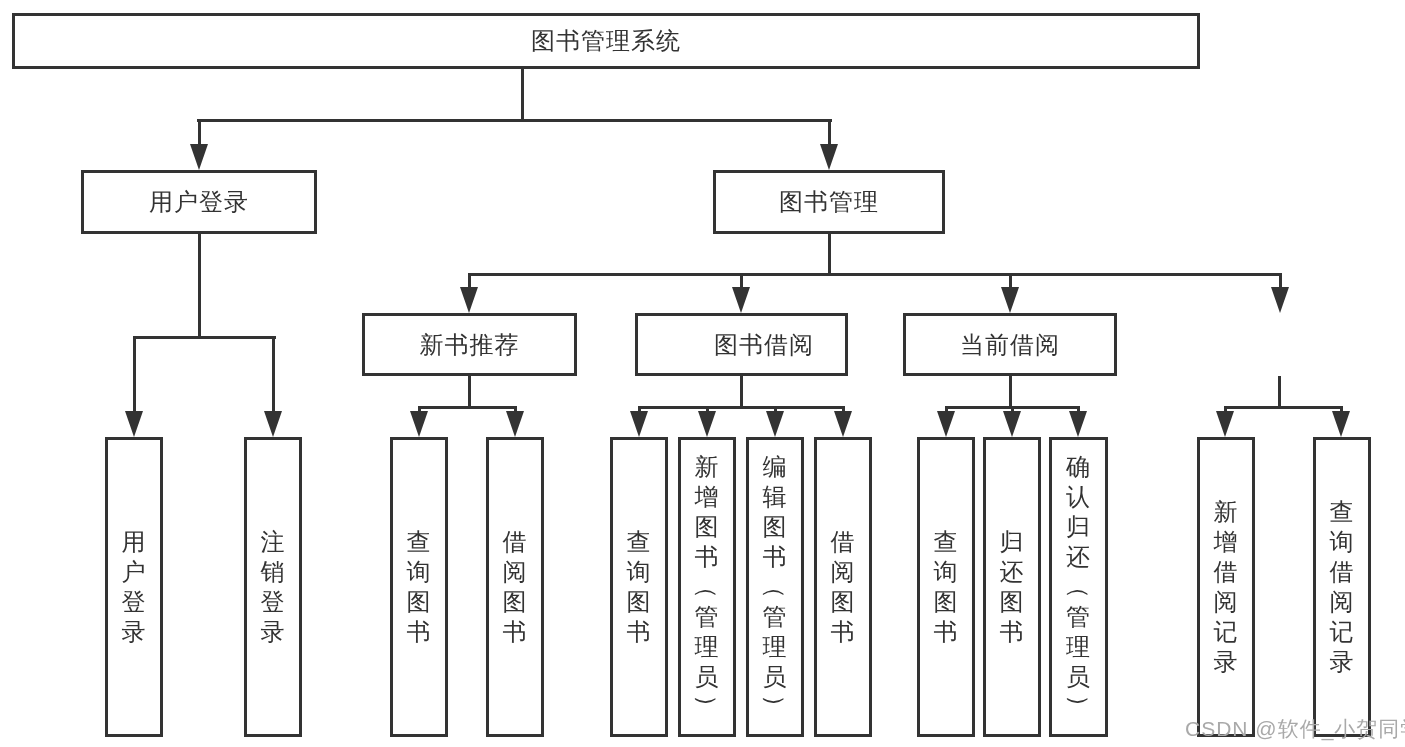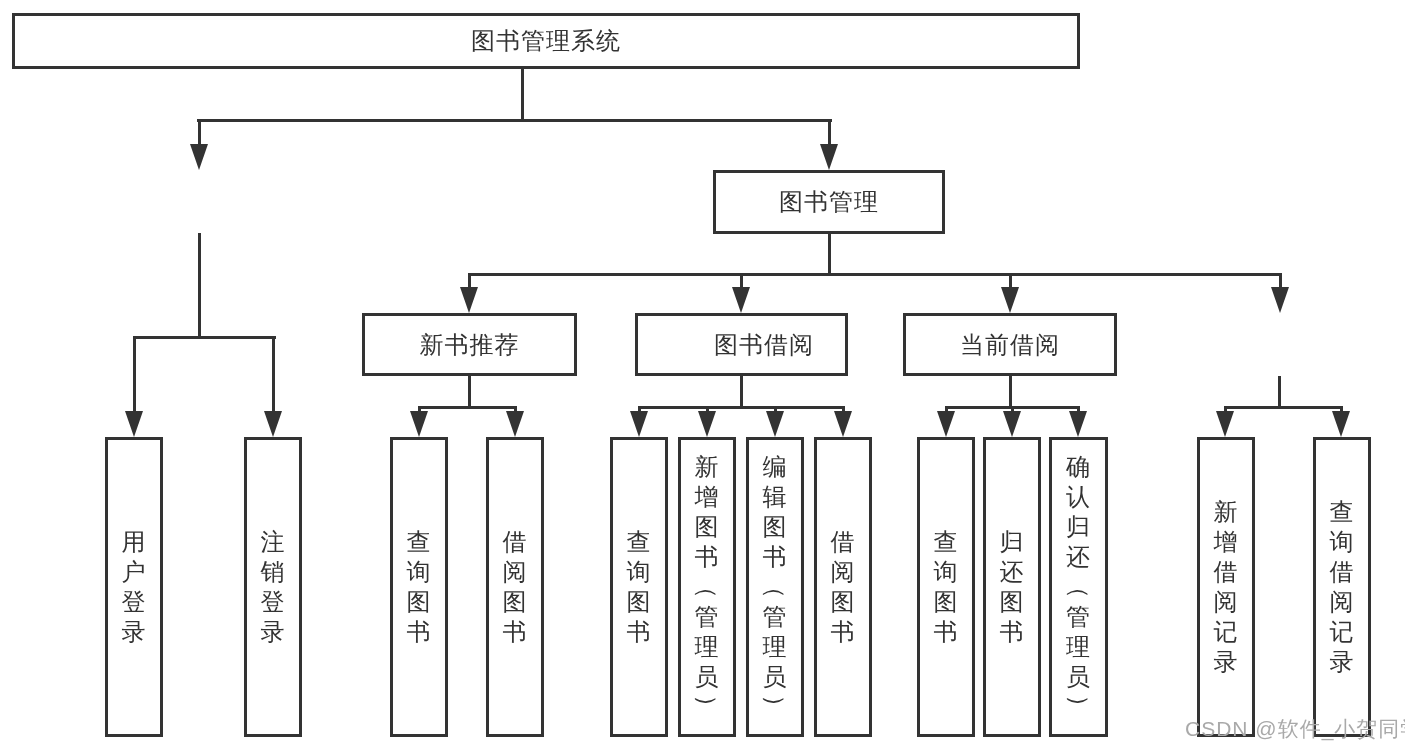--- a/index.html
+++ b/index.html
@@ -47,24 +47,27 @@
     letter-spacing:1px;
     white-space:nowrap;
     z-index:5;
   }
 </style>
 </head>
 <body>
 
 <div class="canvas">
 
-  <div class="box" style="left:12px;top:13px;width:1068px;height:56px;">
+  <div class="box" style="left:12px;top:13px;width:1188px;height:56px;">
     <span>图书管理系统</span>
   </div>
 
+  <div class="box" style="left:81px;top:170px;width:236px;height:64px;">
+    <span>用户登录</span>
+  </div>
   <div class="box" style="left:362px;top:313px;width:215px;height:63px;">
     <span>新书推荐</span>
   </div>
 
   <div class="box" style="left:713px;top:170px;width:232px;height:64px;">
     <span>图书管理</span>
   </div>
   <div class="box" style="left:635px;top:313px;width:213px;height:63px;padding-left:45px;">
     <span>图书借阅</span>
   </div>

